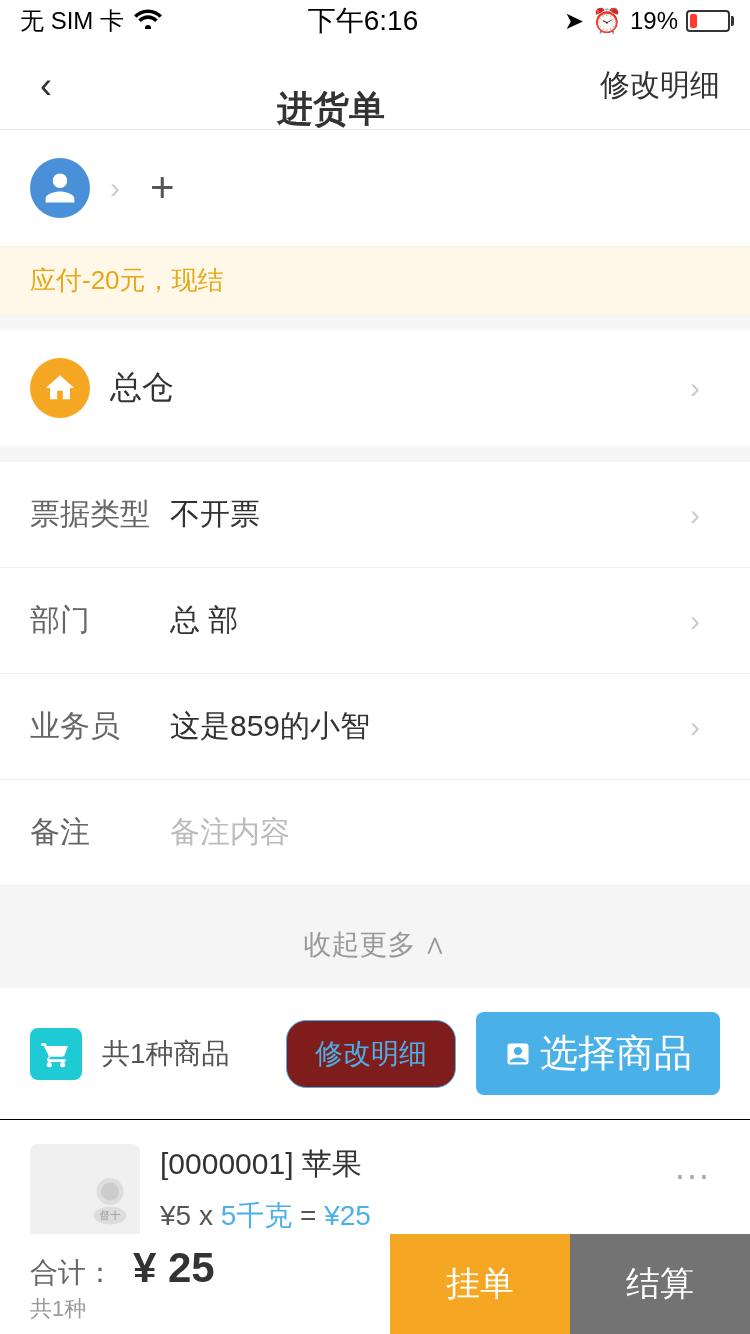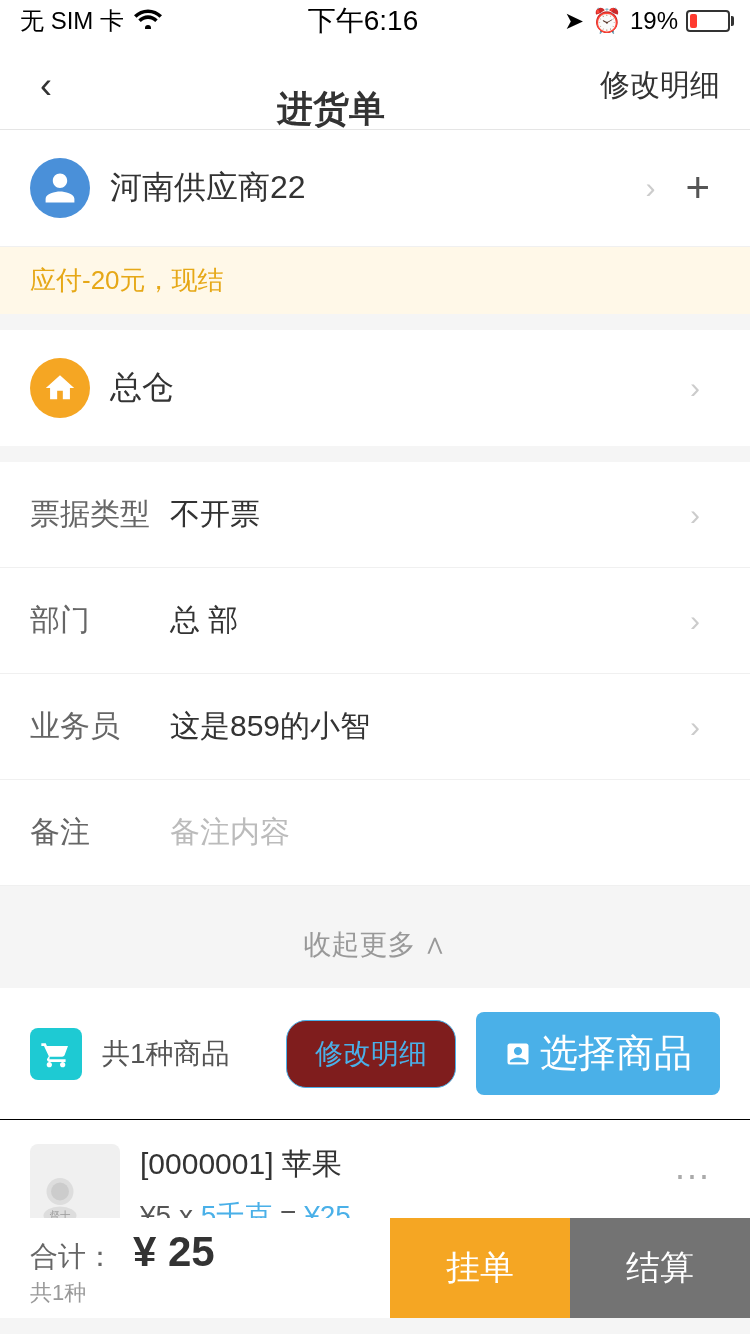--- a/index.html
+++ b/index.html
@@ -197,37 +197,37 @@
     
     .product-item {
       background: #fff;
       display: flex;
       align-items: flex-start;
       padding: 24px 30px;
       gap: 20px;
       margin-bottom: 16px;
     }
     .product-thumb {
-      width: 90px; height: 110px;
+      width: 110px; height: 110px;
       background: #f0f0f0;
       border-radius: 8px;
-      display: flex; align-items: center; justify-content: flex-start;
+      display: flex; align-items: center; justify-content: flex-end;
       flex-shrink: 0;
     }
     .product-thumb svg { width: 60px; height: 60px; fill: #ccc; }
     .product-info { flex: 1; }
     .product-name { font-size: 30px; color: #333; margin-bottom: 12px; }
     .product-price { font-size: 28px; color: #555; }
     .product-price .highlight { color: #4ab0e8; }
     .product-menu { color: #aaa; font-size: 36px; cursor: pointer; padding: 10px; }
 
     
     .bottom-bar {
       position: fixed;
-      bottom: 16px;
+      bottom: 0;
       width: 750px;
       height: 100px;
       display: flex;
       align-items: center;
       background: #fff;
     }
     .total-area {
       flex: 1;
       padding: 0 30px;
     }
@@ -284,21 +284,20 @@
 
 <div class="content">
 
   <div class="section-white">
     <div class="supplier-row">
       <div class="supplier-avatar">
         <svg viewBox="0 0 24 24">
           <path d="M12 12c2.7 0 4.8-2.1 4.8-4.8S14.7 2.4 12 2.4 7.2 4.5 7.2 7.2 9.3 12 12 12zm0 2.4c-3.2 0-9.6 1.6-9.6 4.8v2.4h19.2v-2.4c0-3.2-6.4-4.8-9.6-4.8z"></path>
         </svg>
       </div>
-      <span class="supplier-name">河南供应商22</span>
       <span class="chevron-icon">›</span>
       <span class="plus-icon">+</span>
     </div>
     <div class="notice-bar">应付-20元，现结</div>
   </div>
 
   <div class="section-white">
     <div class="warehouse-row">
       <div class="warehouse-icon-wrap">
         <svg viewBox="0 0 24 24">

